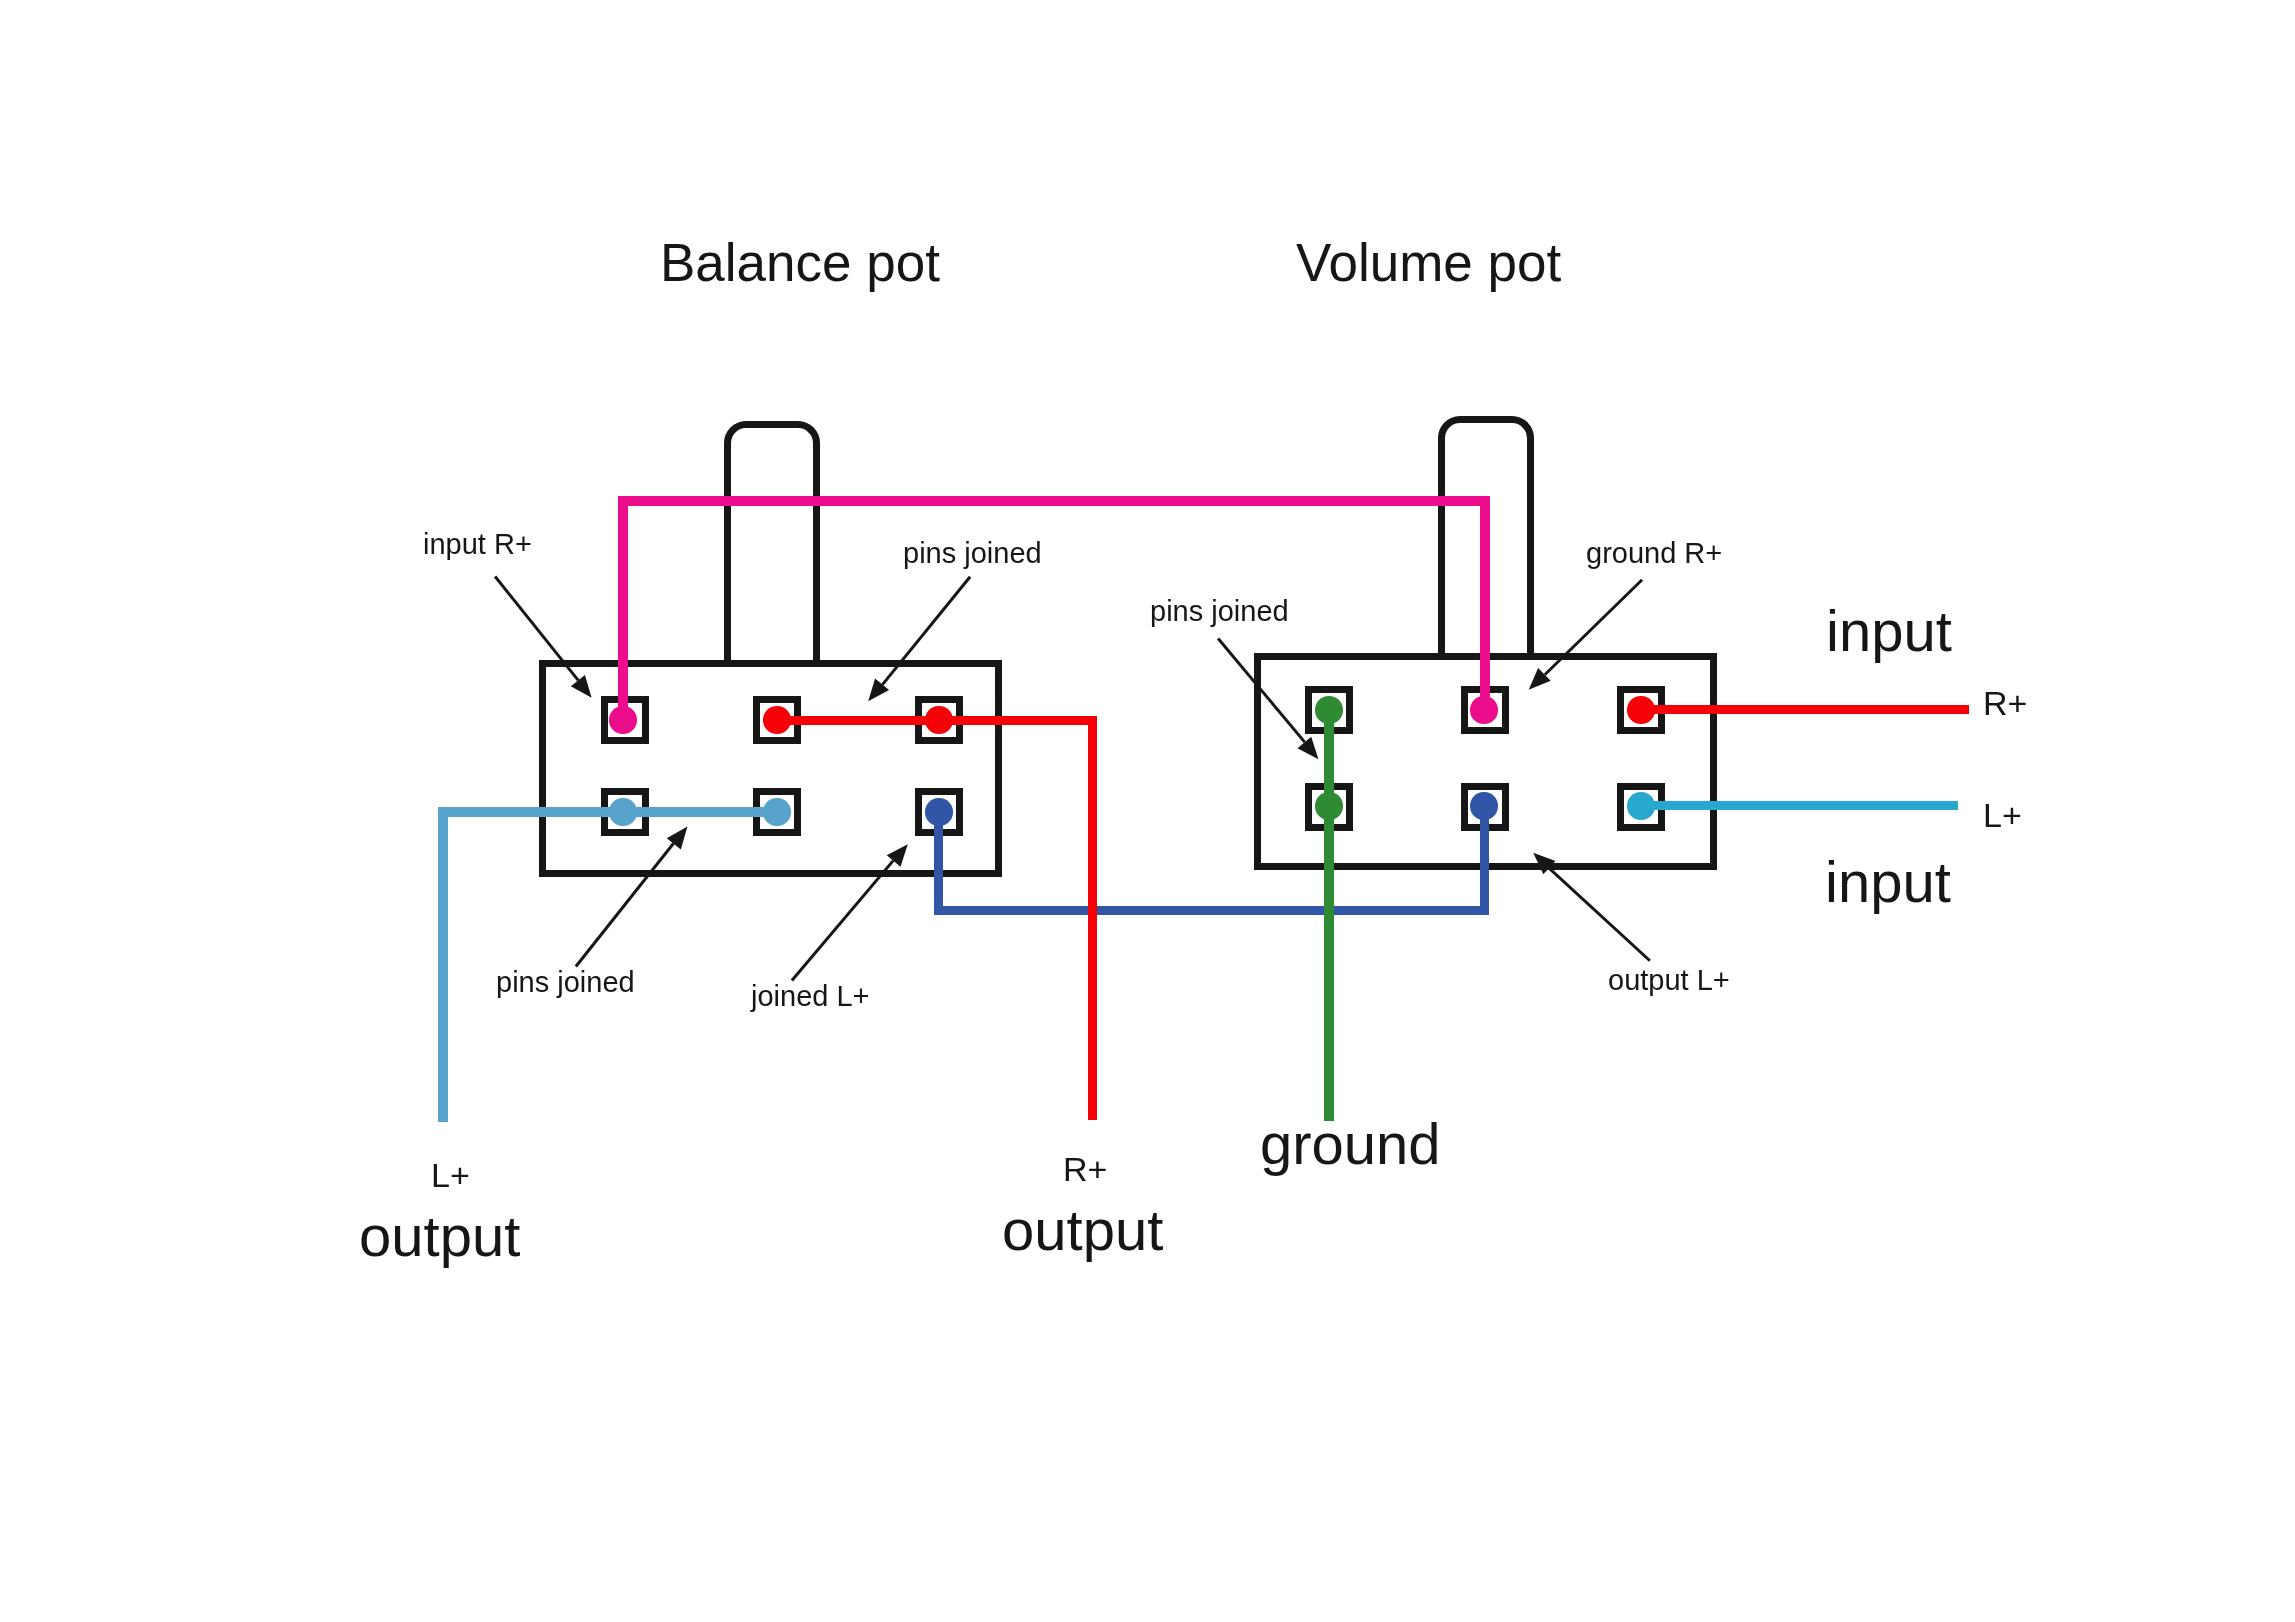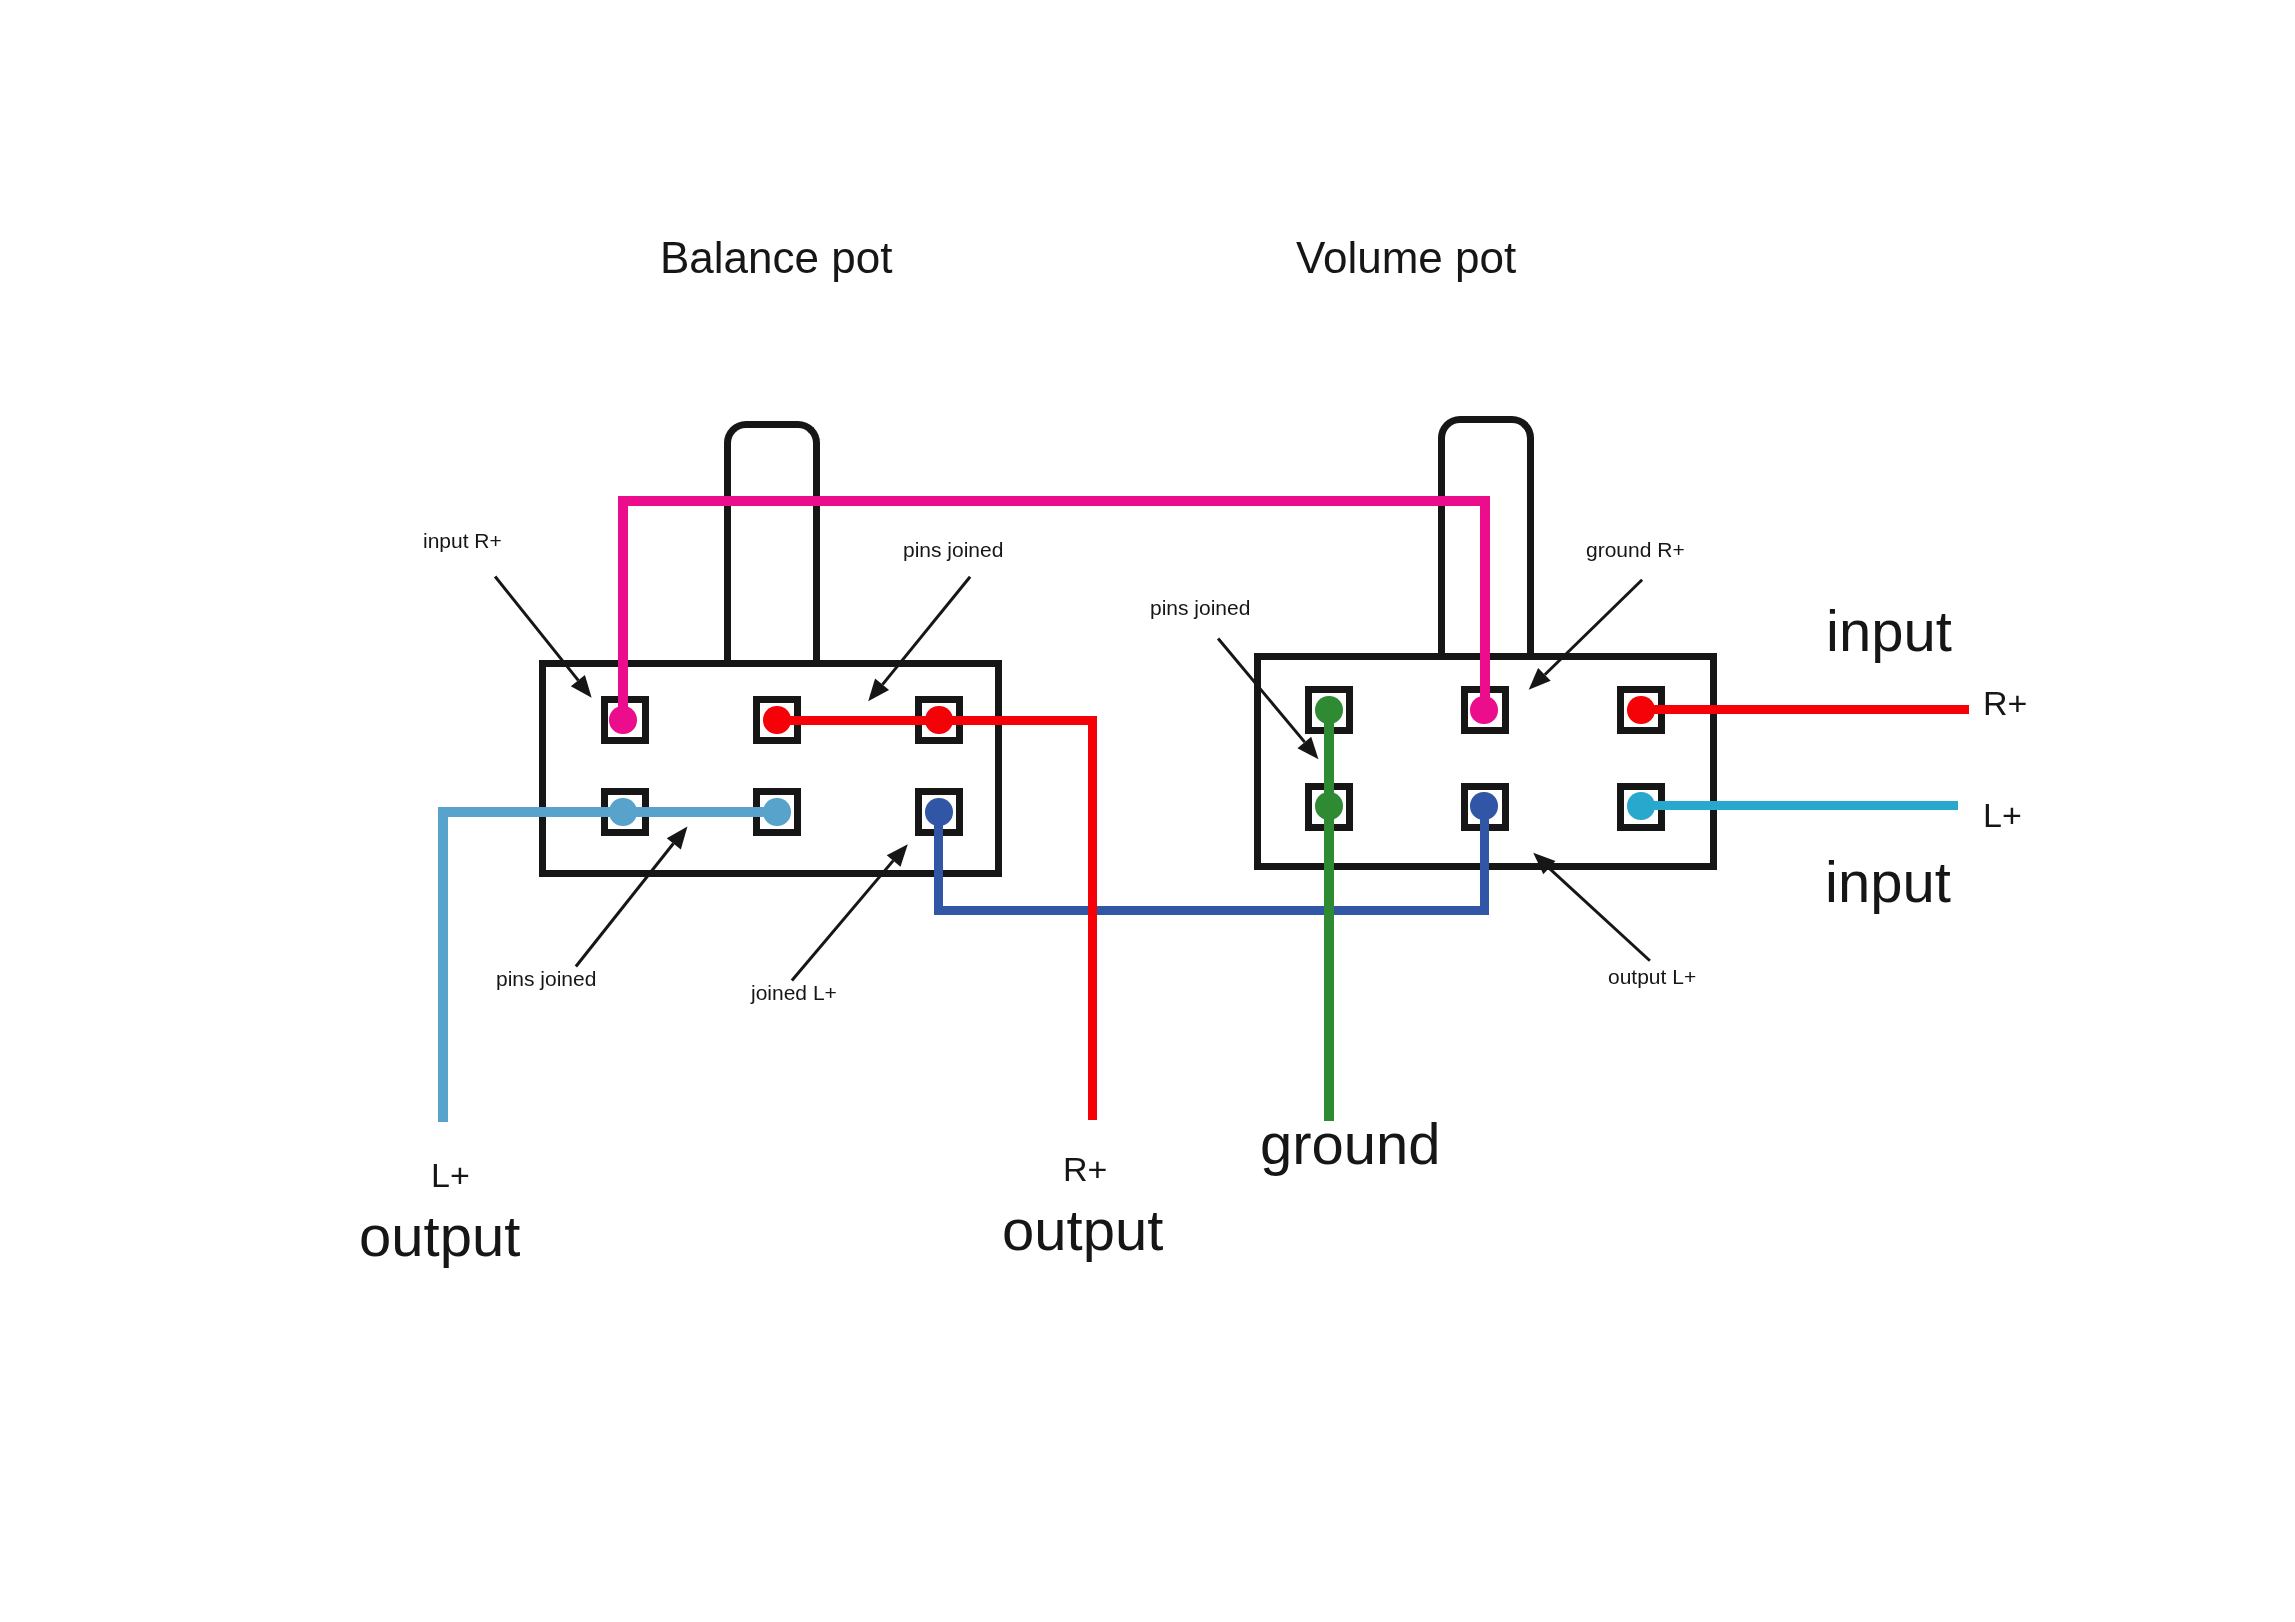--- a/index.html
+++ b/index.html
@@ -28,22 +28,22 @@
   .dot{position:absolute;width:27.5px;height:27.5px;border-radius:50%;background:var(--c,#000);z-index:6;}
   
   .arrow{position:absolute;height:3.3px;background:var(--line);transform-origin:0 50%;z-index:7;}
   .arrow::after{
     content:"";position:absolute;right:-21.6px;top:50%;transform:translateY(-50%);
     width:0;height:0;border-left:22px solid var(--line);
     border-top:9.8px solid transparent;border-bottom:9.8px solid transparent;
   }
   
   .lbl{position:absolute;white-space:nowrap;line-height:1;z-index:8;}
-  .pot-title{font-size:44px;}
-  .ann{font-size:21px;}
+  .pot-title{font-size:53px;}
+  .ann{font-size:29px;}
   .io-small{font-size:34px;}
   .io-big{font-size:58px;}
 </style>
 </head>
 <body>
 
 <div id="canvas">
 
   <div class="shaft" style="left:724px;top:421px;width:96px;height:246px;"></div>
   <div class="shaft" style="left:1438px;top:416px;width:96px;height:245px;"></div>

